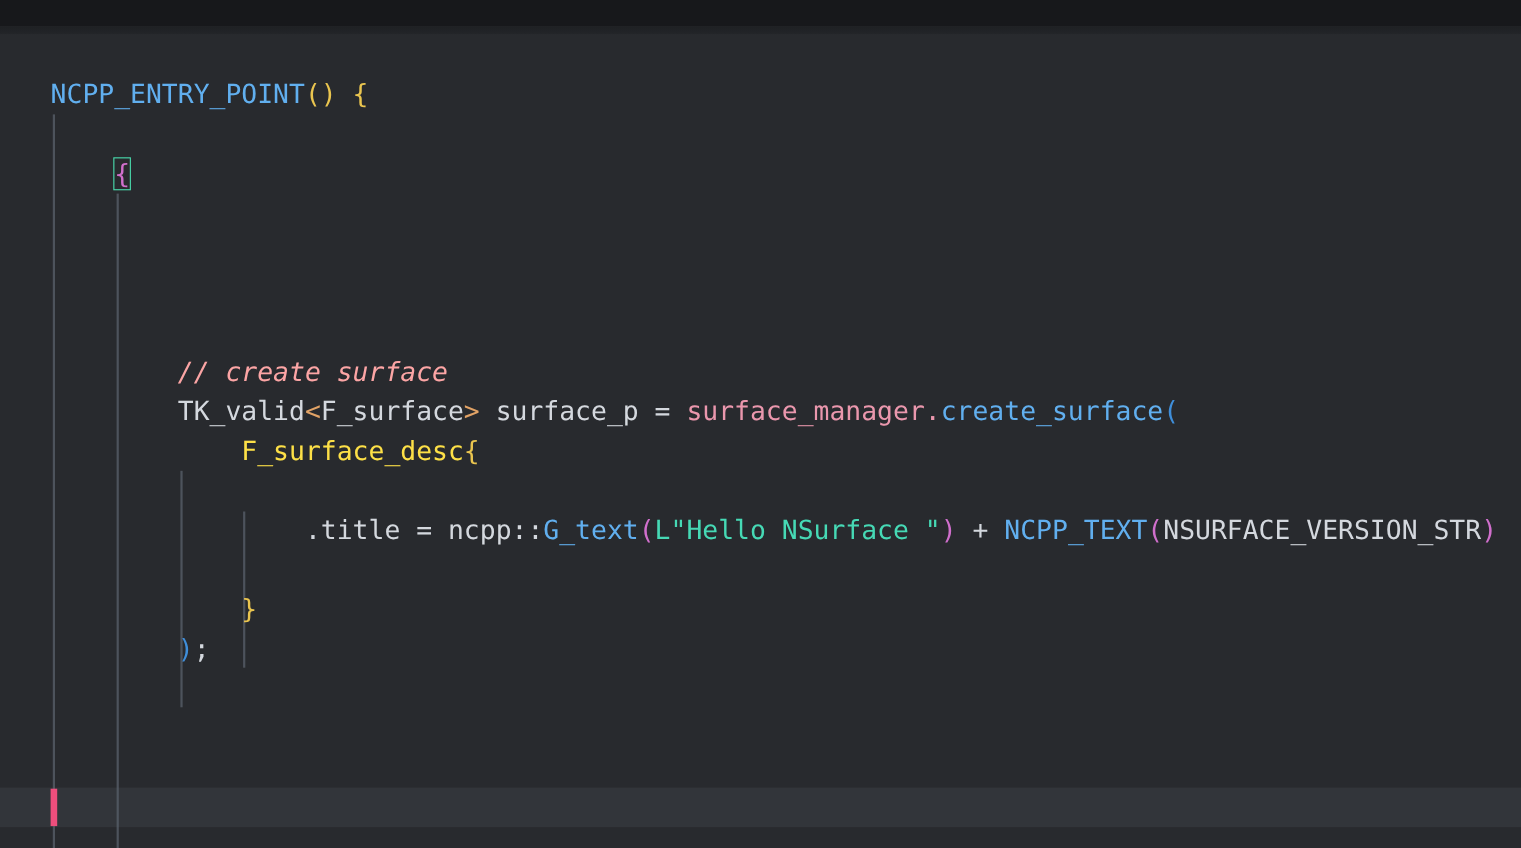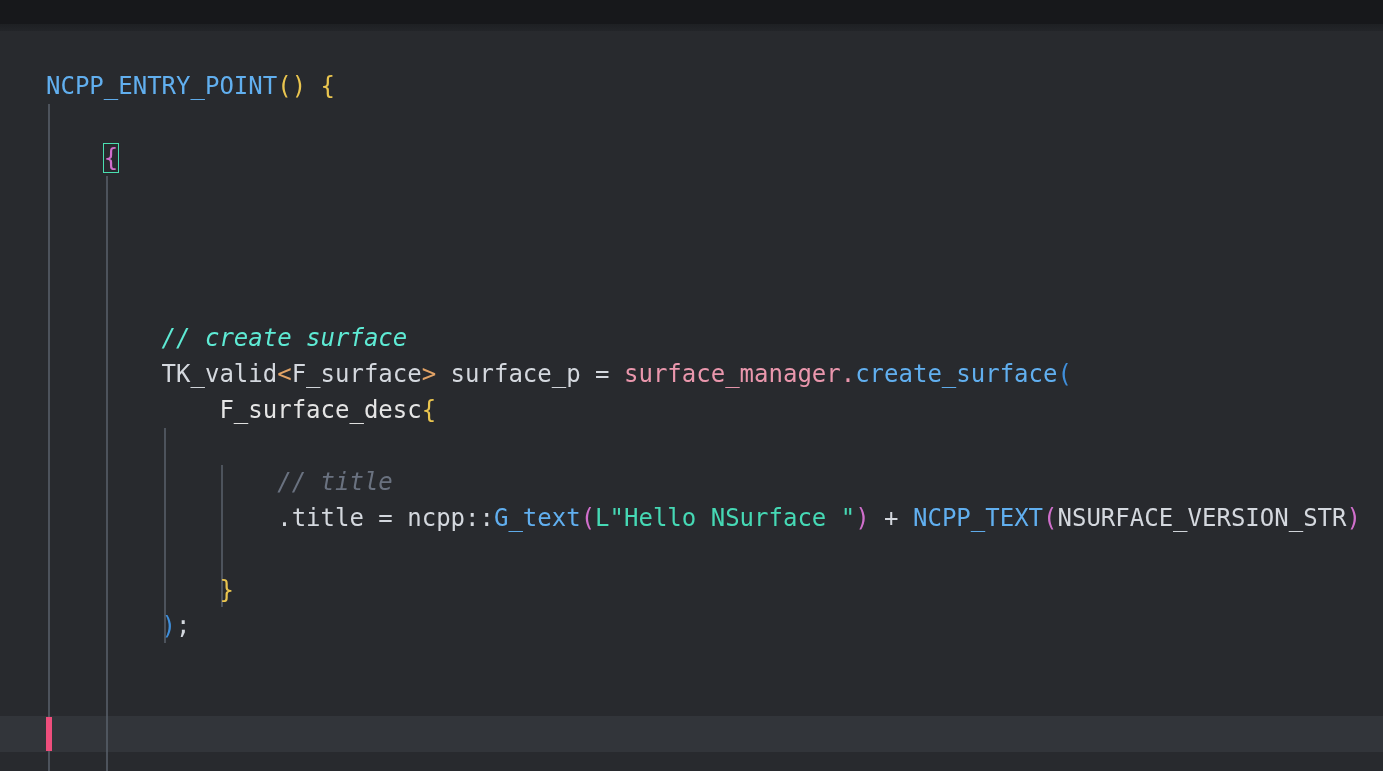--- a/index.html
+++ b/index.html
@@ -57,25 +57,24 @@
       <div class="guide" style="left: 221px; top: 441px; height: 142px; background: rgb(90, 97, 108);"></div>
     </div>
   <div class="code" id="code" style="padding-top: 44px;">
       <div class="line"><span class="tok tok-function" style="color: rgb(97, 175, 239);">NCPP_ENTRY_POINT</span><span class="tok tok-bracket1" style="color: rgb(234, 197, 79);">()</span><span class="tok tok-default" style="color: rgb(212, 216, 222);"> </span><span class="tok tok-bracket1" style="color: rgb(234, 197, 79);">{</span></div>
       <div class="line"></div>
       <div class="line"><span class="tok tok-default" style="color: rgb(212, 216, 222);">    </span><span class="tok tok-bracket2 match-box" style="color: rgb(208, 111, 204); outline-color: rgb(74, 223, 176);">{</span></div>
       <div class="line"></div>
       <div class="line"></div>
       <div class="line"></div>
       <div class="line"></div>
-      <div class="line"><span class="tok tok-default" style="color: rgb(212, 216, 222);">        </span><span class="tok tok-comment" style="color: #5eead4;">// create surface</span></div>
+      <div class="line"><span class="tok tok-default" style="color: rgb(212, 216, 222);">        </span><span class="tok tok-comment" style="color: #fca5a5;">// create surface</span></div>
       <div class="line"><span class="tok tok-default" style="color: rgb(212, 216, 222);">        TK_valid</span><span class="tok tok-angle" style="color: rgb(226, 163, 102);">&lt;</span><span class="tok tok-default" style="color: rgb(212, 216, 222);">F_surface</span><span class="tok tok-angle" style="color: rgb(226, 163, 102);">&gt;</span><span class="tok tok-default" style="color: rgb(212, 216, 222);"> surface_p = </span><span class="tok tok-member" style="color: rgb(234, 151, 173);">surface_manager.</span><span class="tok tok-function" style="color: rgb(97, 175, 239);">create_surface</span><span class="tok tok-bracket3" style="color: rgb(63, 142, 218);">(</span></div>
-      <div class="line"><span class="tok tok-default" style="color: #e5e5e5;">            F_surface_desc</span><span class="tok tok-bracket1" style="color: rgb(234, 197, 79);">{</span></div>
+      <div class="line"><span class="tok tok-default" style="color: #fde047;">            F_surface_desc</span><span class="tok tok-bracket1" style="color: rgb(234, 197, 79);">{</span></div>
       <div class="line"></div>
-      <div class="line"><span class="tok tok-default" style="color: rgb(212, 216, 222);">                </span><span class="tok tok-comment" style="color: rgb(106, 114, 128);">// title</span></div>
       <div class="line"><span class="tok tok-default" style="color: rgb(212, 216, 222);">                .title = ncpp::</span><span class="tok tok-function" style="color: rgb(97, 175, 239);">G_text</span><span class="tok tok-bracket2" style="color: rgb(208, 111, 204);">(</span><span class="tok tok-string" style="color: rgb(70, 217, 181);">L"Hello NSurface "</span><span class="tok tok-bracket2" style="color: rgb(208, 111, 204);">)</span><span class="tok tok-default" style="color: rgb(212, 216, 222);"> + </span><span class="tok tok-function" style="color: rgb(97, 175, 239);">NCPP_TEXT</span><span class="tok tok-bracket2" style="color: rgb(208, 111, 204);">(</span><span class="tok tok-default" style="color: rgb(212, 216, 222);">NSURFACE_VERSION_STR</span><span class="tok tok-bracket2" style="color: rgb(208, 111, 204);">)</span></div>
       <div class="line"></div>
       <div class="line"><span class="tok tok-default" style="color: rgb(212, 216, 222);">            </span><span class="tok tok-bracket1" style="color: rgb(234, 197, 79);">}</span></div>
       <div class="line"><span class="tok tok-default" style="color: rgb(212, 216, 222);">        </span><span class="tok tok-bracket3" style="color: rgb(63, 142, 218);">)</span><span class="tok tok-default" style="color: rgb(212, 216, 222);">;</span></div>
       <div class="line"></div>
       <div class="line"></div>
       <div class="line"></div>
       <div class="line"></div>
     </div>
   <div class="cursor" id="cursor" style="left: 46px; top: 693px; width: 6px; height: 34px; background: rgb(238, 78, 124);"></div>

